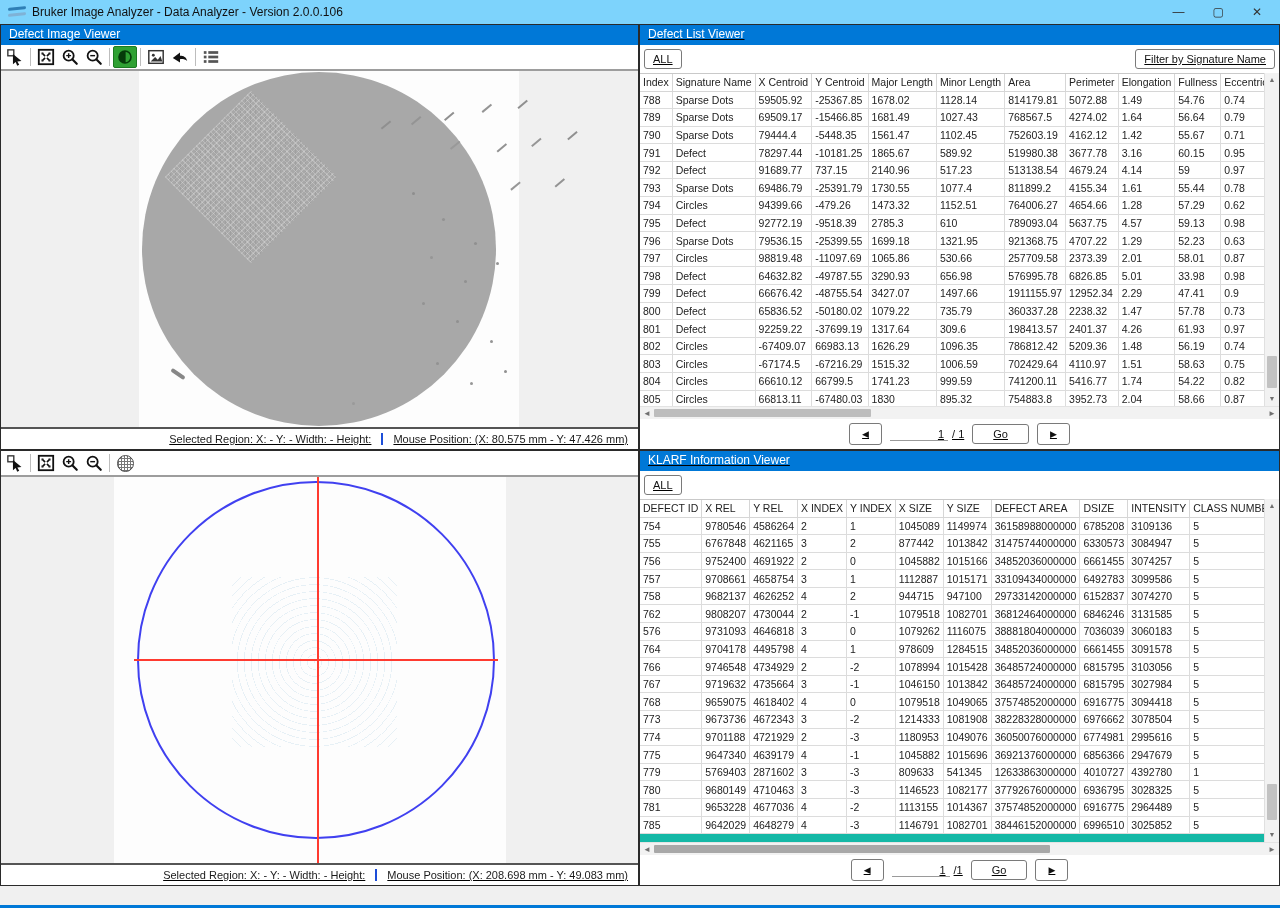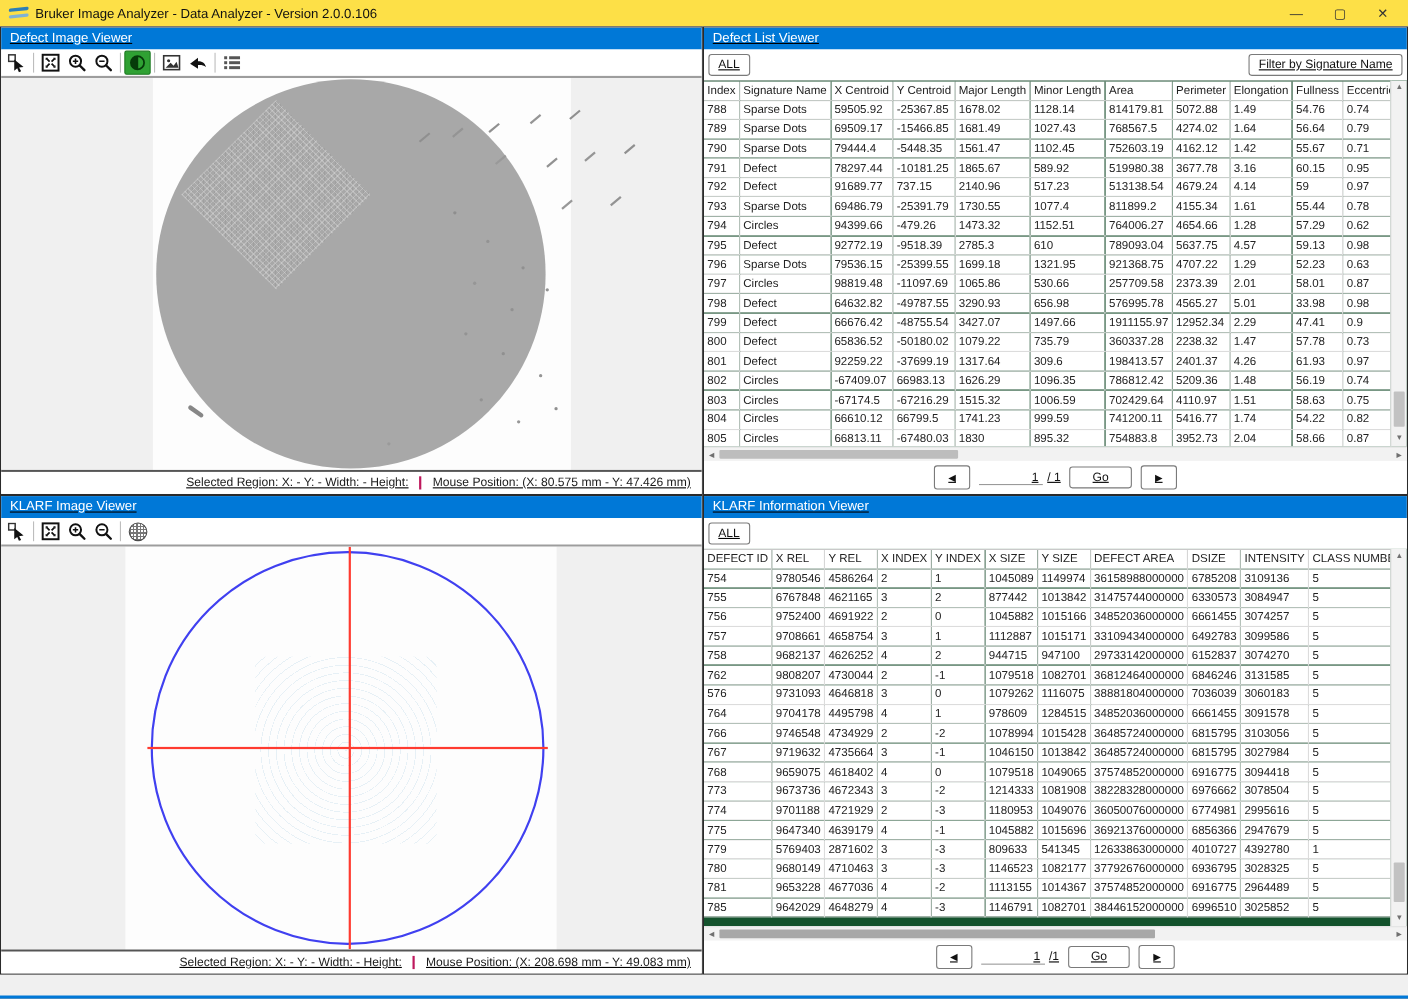--- a/index.html
+++ b/index.html
@@ -1,21 +1,21 @@
 <!DOCTYPE html>
 <html><head>
 <meta charset="utf-8">
 <style>
   * { margin:0; padding:0; box-sizing:border-box; }
   html,body { background:#444; }
   body { font-family:"Liberation Sans", sans-serif; }
   .window{ position:relative; width:1280px; height:908px; background:#f0f0f0; overflow:hidden;
            border-bottom:3px solid #0078d7; }
   
-  .titlebar{ height:24px; background:#fde047; display:flex; align-items:center; padding:0 4px; }
+  .titlebar{ height:24px; background:#7dd3fc; display:flex; align-items:center; padding:0 4px; }
   .app-icon{ width:18px; height:14px; margin:0 6px 0 4px; position:relative; }
   .app-icon span{ position:absolute; left:0; right:0; height:3px; background:#2e7fb5; border-radius:2px;}
   .app-icon span:nth-child(1){top:2px; transform:skewY(-6deg);}
   .app-icon span:nth-child(2){top:8px; background:#7fb2d6; transform:skewY(-6deg);}
   .app-title{ font-size:12px; color:#111; flex:1; white-space:nowrap; }
   .win-controls{ display:flex; gap:28px; padding-right:14px; font-size:12px; color:#333;}
   .win-controls span{ cursor:default; }
   .menubar{ height:22px; background:#fff; display:flex; align-items:center; gap:34px; padding-left:10px;
             font-size:11px; color:#1a1a1a; border-bottom:1px solid #e8e8e8;}
   
@@ -51,27 +51,27 @@
   .notch{ position:absolute; left:28px; top:300px; width:16px; height:4px; background:#878787; transform:rotate(35deg); border-radius:2px;}
   .klarf-circle{ position:absolute; border-radius:50%; border:2px solid #4040f0; background:transparent;}
   .cross-v{ position:absolute; width:1.5px; background:#ff3b30; top:0; bottom:0; }
   .cross-h{ position:absolute; height:1.5px; background:#ff3b30; }
   .dotfield{ position:absolute; left:118px; top:100px; width:165px; height:170px; opacity:.35;
     background: repeating-radial-gradient(circle, #bcd8e8 0 .7px, transparent .7px 7px); }
   
   .statusbar{ height:22px; flex:none; background:#fff; border-top:2px solid #555; display:flex; justify-content:flex-end;
               font-size:11px; color:#1a1a1a; align-items:center; }
   .statusbar .seg{ padding:0 10px; }
-  .statusbar .seg.mouse{ border-left:2px solid #be185d; }
+  .statusbar .seg.mouse{ border-left:2px solid #1d4ed8; }
   
   .btnrow{ height:28px; background:#fff; display:flex; align-items:center; gap:6px; padding:2px 4px; flex:none;justify-content:space-between; }
   .btn{ border:1px solid #7a7a7a; border-radius:3px; background:#fff; font-size:11px; color:#111;
         padding:2px 8px; height:20px; line-height:15px; cursor:default; font-family:"Liberation Sans",sans-serif;}
   
-  .table-zone{ position:relative; flex:1; background:#14532d; overflow:hidden; }
+  .table-zone{ position:relative; flex:1; background:#14b8a6; overflow:hidden; }
   .table-wrap{ position:absolute; left:0; top:0; bottom:0; right:15px; overflow:hidden; border-top:1px solid #c9c9c9;}
   table{ border-collapse:collapse; table-layout:fixed; font-size:10.5px; color:#222; }
   th{ font-weight:400; text-align:left; padding:1px 3px; border:1px solid #d6d6d6; border-top:none; height:17px;
       white-space:nowrap; overflow:hidden; background:#fff; }
   td{ padding:0 3px; border:1px solid #dcdcdc; height:17.6px; white-space:nowrap; overflow:hidden; background:#fff;}
   tr td:first-child, tr th:first-child{ border-left:none; }
   
   .vscroll{ position:absolute; top:0; right:0; bottom:0; width:15px; background:#f2f2f2; border-left:1px solid #e0e0e0;}
   .vscroll .sarrow{ position:absolute; left:0; right:0; height:14px; font-size:7px; color:#707070; text-align:center; line-height:14px;}
   .vscroll .sarrow.down{ bottom:0; top:auto; }
@@ -359,21 +359,21 @@
                   <td>0.87</td>
                 </tr>
                 <tr>
                   <td>798</td>
                   <td>Defect</td>
                   <td>64632.82</td>
                   <td>-49787.55</td>
                   <td>3290.93</td>
                   <td>656.98</td>
                   <td>576995.78</td>
-                  <td>4565.27</td>
+                  <td>6826.85</td>
                   <td>5.01</td>
                   <td>33.98</td>
                   <td>0.98</td>
                 </tr>
                 <tr>
                   <td>799</td>
                   <td>Defect</td>
                   <td>66676.42</td>
                   <td>-48755.54</td>
                   <td>3427.07</td>
@@ -479,21 +479,20 @@
       <div class="pager">
         <button class="btn arrow">◀</button>
         <span class="pagefield">1</span>
         <span class="pageof">/ 1</span>
         <button class="btn">Go</button>
         <button class="btn arrow">▶</button>
       </div>
     </div>
 
     <div class="panel">
-      <div class="phead">KLARF Image Viewer</div>
       <div class="toolbar">
         <div class="tbtn">
           <svg width="17" height="17" viewBox="0 0 20 20">
               <rect x="1" y="1" width="7" height="7" fill="none" stroke="#333" stroke-width="1.6"></rect>
               <path d="M7 6 L17 14 L12.2 14.6 L14.4 18.6 L12 19.6 L10.2 15.4 L7 18 Z" fill="#111"></path>
             </svg>
         </div>
         <div class="tsep"></div>
         <div class="tbtn">
           <svg width="18" height="18" viewBox="0 0 20 20">

